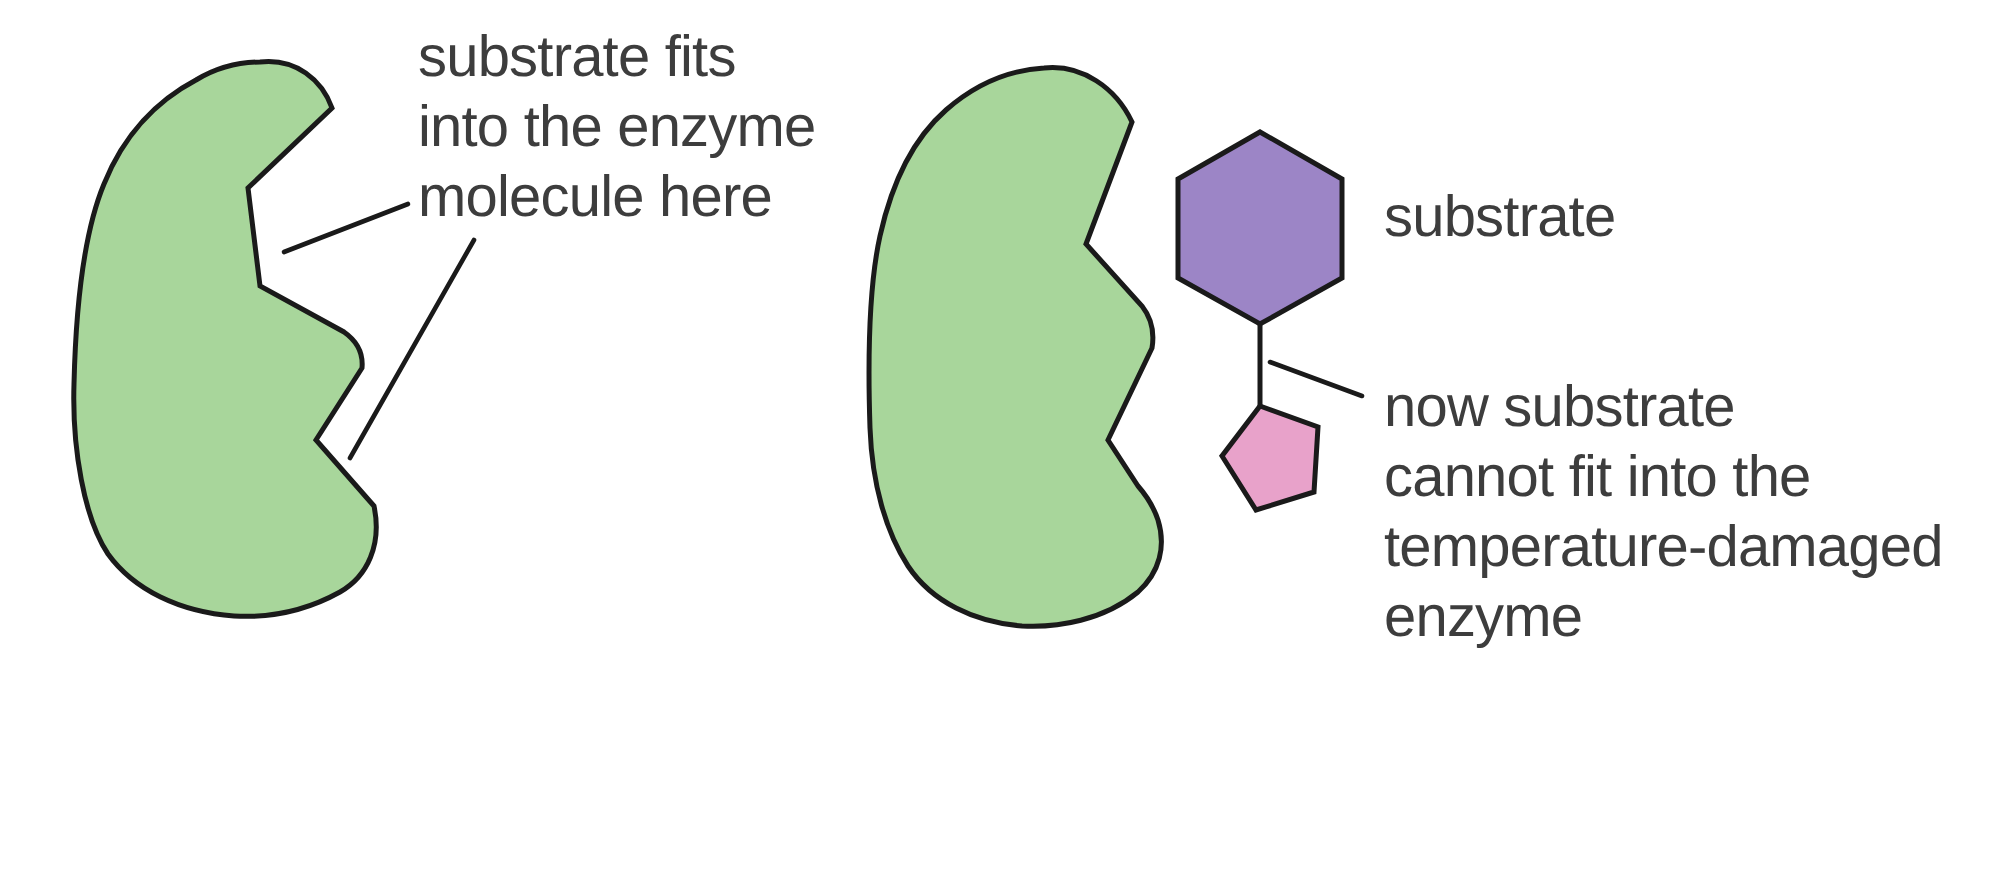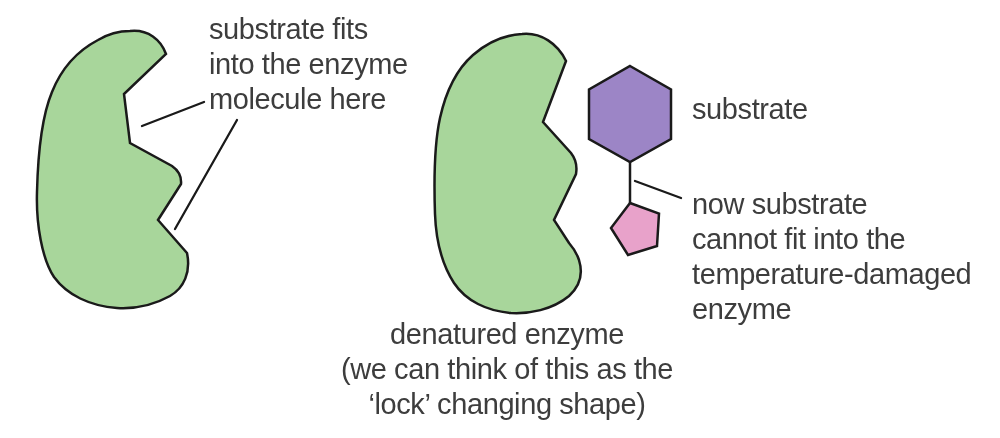--- a/index.html
+++ b/index.html
@@ -59,17 +59,14 @@
 molecule here</div>
 
 
   <div class="label" style="left: 692px; top: 187px; width: 305px; color: rgb(61, 61, 61);">now substrate
 cannot fit into the
 temperature-damaged
 enzyme</div>
 
   <div class="label" style="left: 692px; top: 92px; width: 200px; color: rgb(61, 61, 61);">substrate</div>
 
-  <div class="label centered" style="left: 307px; top: 317px; width: 400px; color: rgb(61, 61, 61);">denatured enzyme
-(we can think of this as the
-‘lock’ changing shape)</div>
 
 </div>
 
 </body></html>

